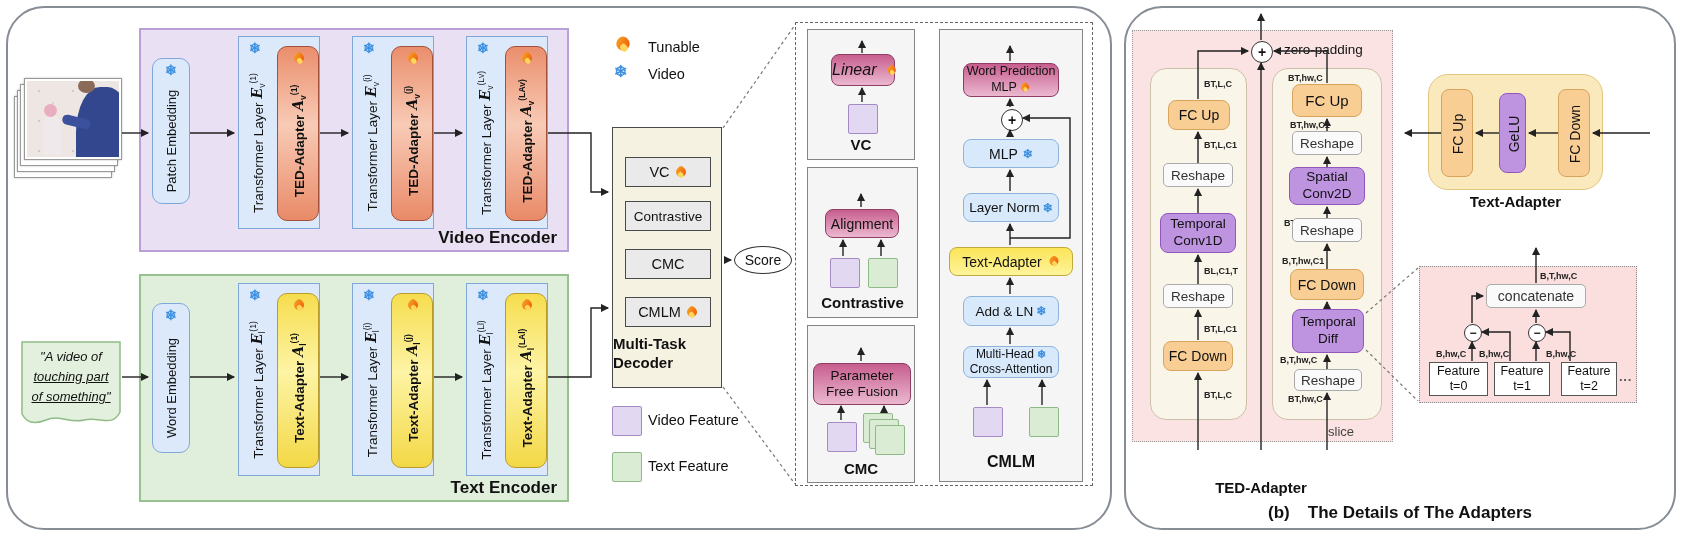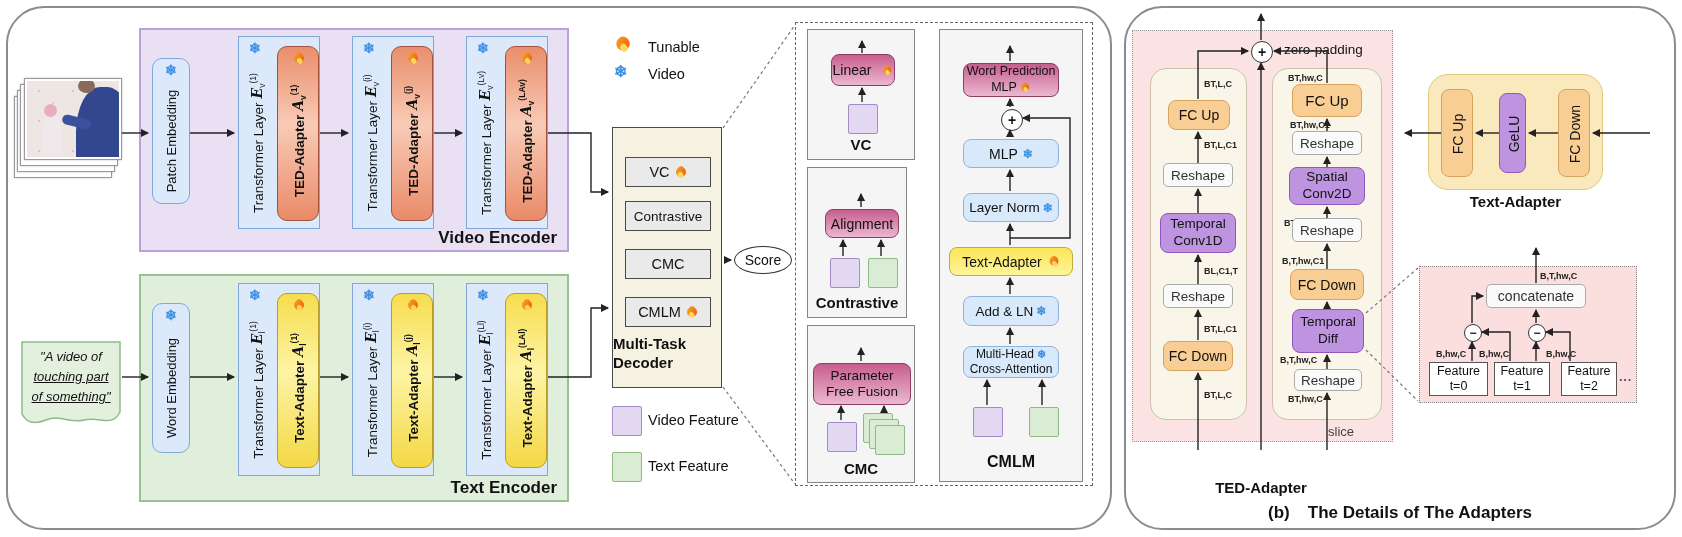--- a/index.html
+++ b/index.html
@@ -286,30 +286,30 @@
   <div class="sq sqp" style="left:612px;top:406px;"></div>
   <span class="legend-txt" style="left:648px;top:412px;">Video Feature</span>
   <div class="sq sqg" style="left:612px;top:452px;"></div>
   <span class="legend-txt" style="left:648px;top:458px;">Text Feature</span>
 
   
   <div class="bx dashbox" style="left:795px;top:22px;width:298px;height:464px;"></div>
 
   
   <div class="bx subpanel" style="left:807px;top:29px;width:108px;height:131px;">
-    <div class="bx pk ctr" style="left:23px;top:24px;width:64px;height:32px;font-size:14px;gap:10px;">
+    <div class="bx pk ctr" style="left:23px;top:24px;width:64px;height:32px;font-size:16px;gap:10px;font-style:italic;">
       <span>Linear</span>
         <span class="flame" style="transform:scale(.85);"></span>
     </div>
     <div class="sq sqp" style="left:40px;top:74px;"></div>
     <div class="sp-title" style="bottom:6px;">VC</div>
   </div>
 
   
-  <div class="bx subpanel" style="left:807px;top:167px;width:100px;height:151px;">
+  <div class="bx subpanel" style="left:807px;top:167px;width:111px;height:151px;">
     <div class="bx pk ctr" style="left:17px;top:41px;width:74px;height:29px;font-size:14px;">
       <span>Alignment</span>
     </div>
     <div class="sq sqp" style="left:22px;top:90px;"></div>
     <div class="sq sqg" style="left:60px;top:90px;"></div>
     <div class="sp-title" style="bottom:6px;">Contrastive</div>
   </div>
 
   
   <div class="bx subpanel" style="left:807px;top:325px;width:108px;height:158px;">

